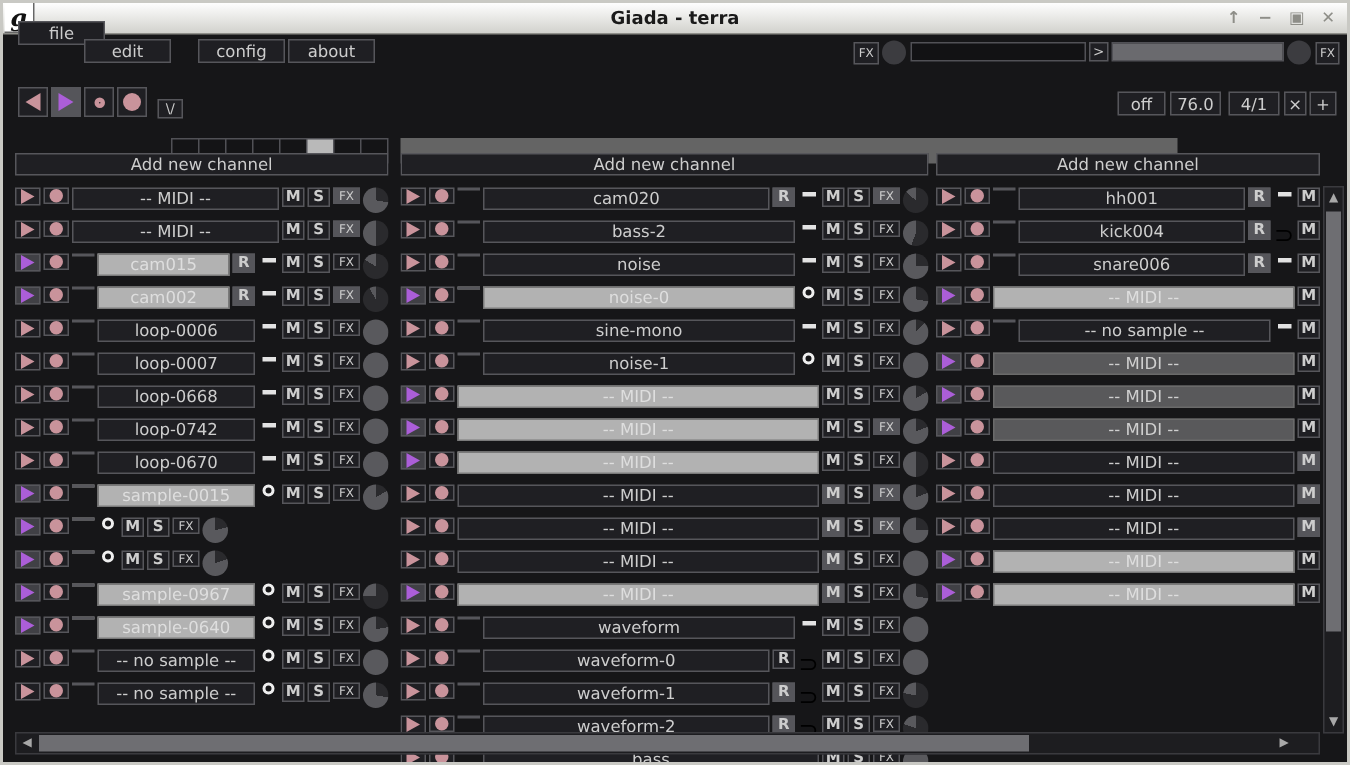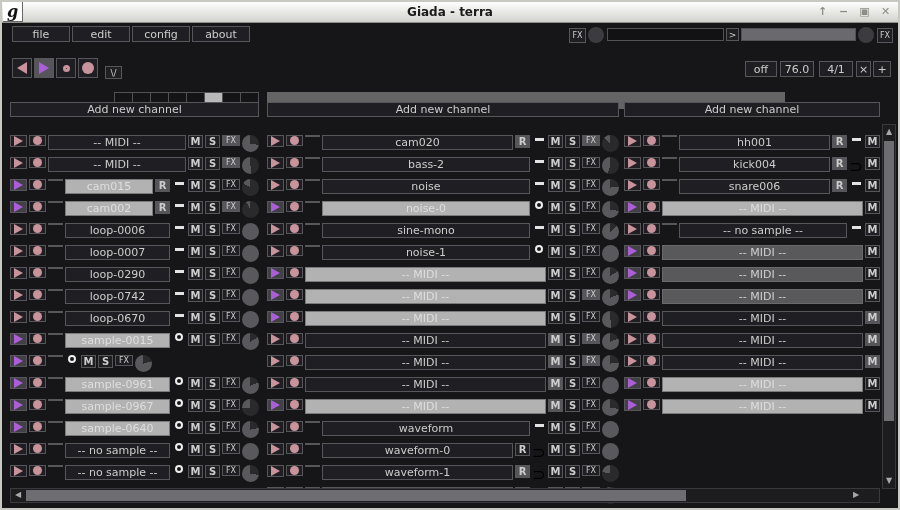--- a/index.html
+++ b/index.html
@@ -46,21 +46,21 @@
   .dot{width:9px;height:9px;border-radius:50%;background:var(--pink)}
   .dot.big{width:12px;height:12px}
   .ring{width:7px;height:7px;border:3px solid var(--pink);border-radius:50%}
   .metro{width:17px;height:13px;font-size:9px}
   
   .beatcell{width:19px;height:17px;background:#141416;border:1px solid #515156;margin-left:-1px}
   .beatcell.active{background:#b9b9b9}
   .beatrest{background:#646464;height:17px}
   
   .col{position:absolute;top:100px;overflow:hidden}
-  .addbtn{width:100%;height:15px;margin-bottom:18px}
+  .addbtn{width:100%;height:15px;margin-bottom:8px}
   .chrow{display:flex;gap:2px;height:18px;margin-bottom:4px;align-items:flex-start}
   .sq{width:17px}
   .wm{width:15px;font-weight:bold;font-size:10px}
   .wfx{width:18px;font-weight:normal;font-size:8px}
   .wr{width:15px;font-weight:bold;font-size:10px}
   .play.on{background:var(--playon)}
   .cmeter{width:15px;background:#1a1a1d;border:1px solid var(--btnbrd);position:relative;overflow:hidden}
   .cmeter.inv{background:#9a9a9a}
   .cmeter .wf{position:absolute;left:2px;top:2px;bottom:2px;background:#f2f2f2}
   .cmeter .df{position:absolute;left:4px;top:1px;bottom:1px;background:#232326}
@@ -85,22 +85,22 @@
     <div class="logo">g</div>
     <div class="wtitle">Giada - terra</div>
     <div class="wbtns">
       <div class="wbtn">↑</div>
       <div class="wbtn">−</div>
       <div class="wbtn">▣</div>
       <div class="wbtn">✕</div>
     </div>
   </div>
 
-  <button class="b abs menu-btn" style="left:10px;top:24px">file</button>
-  <button class="b abs menu-btn" style="left:70px;top:24px">edit</button>
+  <button class="b abs menu-btn" style="left:10px;top:12px">file</button>
+  <button class="b abs menu-btn" style="left:54px;top:24px">edit</button>
   <button class="b abs menu-btn" style="left:130px;top:24px">config</button>
   <button class="b abs menu-btn" style="left:190px;top:24px">about</button>
 
   <button class="b abs wfx" style="left:567px;top:26px;width:17px;height:15px">FX</button>
   <div class="abs mknob" style="left:586px;top:25px"></div>
   <div class="abs meter" style="left:605px;top:26px;width:117px;height:13px">
       <div class="fill" id="inFill" style="width: 0%;"></div>
     </div>
   <button class="b abs" style="left:724px;top:26px;width:13px;height:13px;font-size:9px">&gt;</button>
   <div class="abs meter" style="left:739px;top:26px;width:115px;height:13px">
@@ -250,21 +250,21 @@
     <span class="knob" style="background: var(--knobg);"></span>
   </div>
       <div class="chrow">
     <button class="b sq play">
           <span class="tri"></span>
         </button>
     <button class="b sq">
           <span class="dot"></span>
         </button>
     <span class="cmeter"></span>
-    <button class="b cname">loop-0290</button>
+    <button class="b cname">loop-0668</button>
 
     <span class="mode">
           <span class="g-dash"></span>
         </span>
     <button class="b wm mbt">M</button>
     <button class="b wm sbt">S</button>
     <button class="b wfx fbt">FX</button>
     <span class="knob" style="background: var(--knobg);"></span>
   </div>
       <div class="chrow">
@@ -345,21 +345,20 @@
       <div class="chrow">
     <button class="b sq play on">
           <span class="tri purple"></span>
         </button>
     <button class="b sq">
           <span class="dot"></span>
         </button>
     <span class="cmeter inv">
           <span class="df" style="width: 3.3px;"></span>
         </span>
-    <button class="b cname playing">sample-0961</button>
 
     <span class="mode">
           <span class="g-circle"></span>
         </span>
     <button class="b wm mbt">M</button>
     <button class="b wm sbt">S</button>
     <button class="b wfx fbt">FX</button>
     <span class="knob" style="background: conic-gradient(var(--knobd) 0deg 70deg, var(--knobg) 70deg 360deg);"></span>
   </div>
       <div class="chrow">

